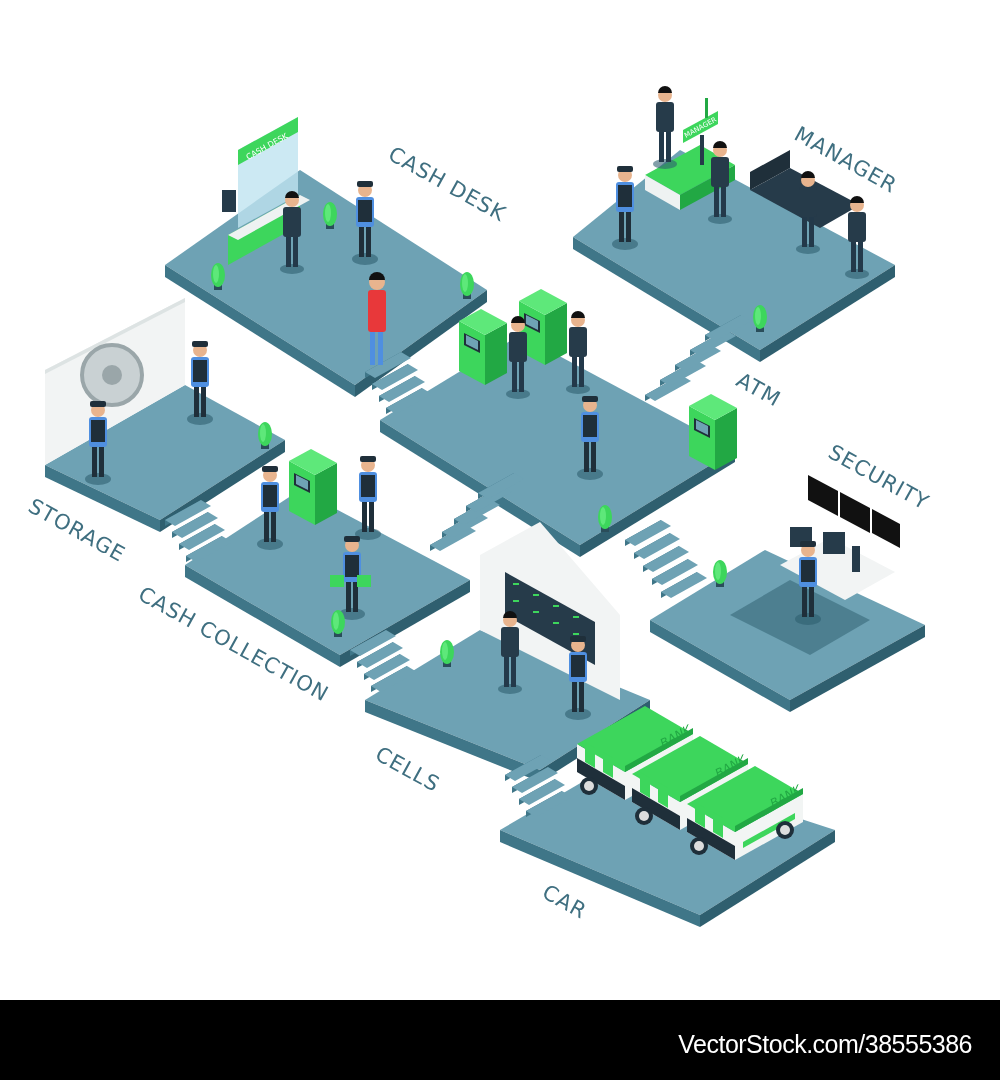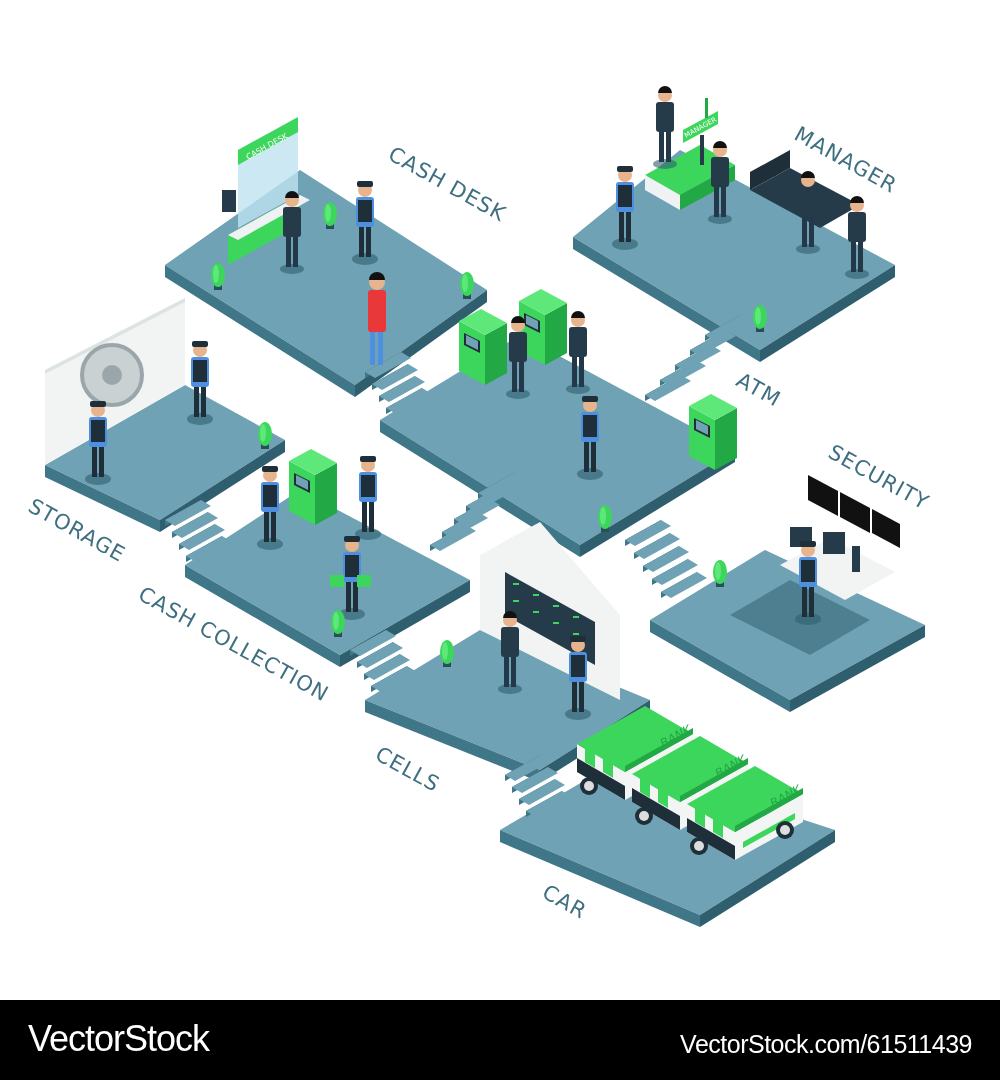--- a/index.html
+++ b/index.html
@@ -276,15 +276,14 @@
   <div class="label" style="left:802px;top:122px;transform:rotate(29deg);">MANAGER</div>
   <div class="label" style="left:744px;top:368px;transform:rotate(29deg);">ATM</div>
   <div class="label" style="left:836px;top:440px;transform:rotate(29deg);">SECURITY</div>
   <div class="label" style="left:36px;top:494px;transform:rotate(29deg);">STORAGE</div>
   <div class="label" style="left:146px;top:582px;transform:rotate(29deg);">CASH COLLECTION</div>
   <div class="label" style="left:383px;top:742px;transform:rotate(29deg);">CELLS</div>
   <div class="label" style="left:550px;top:880px;transform:rotate(29deg);">CAR</div>
 </div>
 
 <div id="footer">
-  <div class="brand">VectorStock</div>
-  <div class="ref">VectorStock.com/61511439</div>
+  <div class="ref">VectorStock.com/38555386</div>
 </div>
 
 </body></html>

